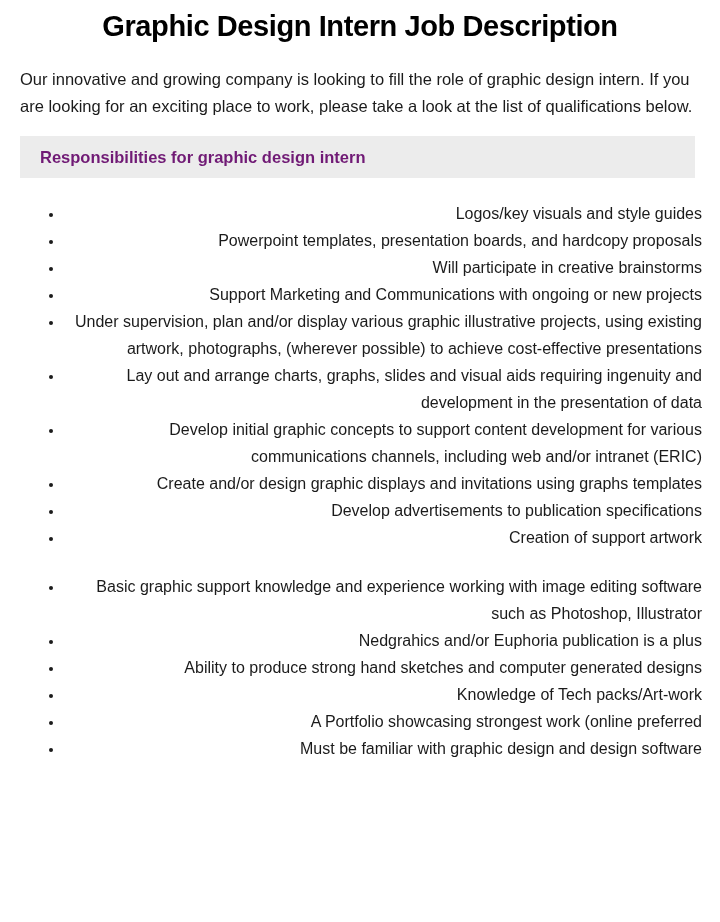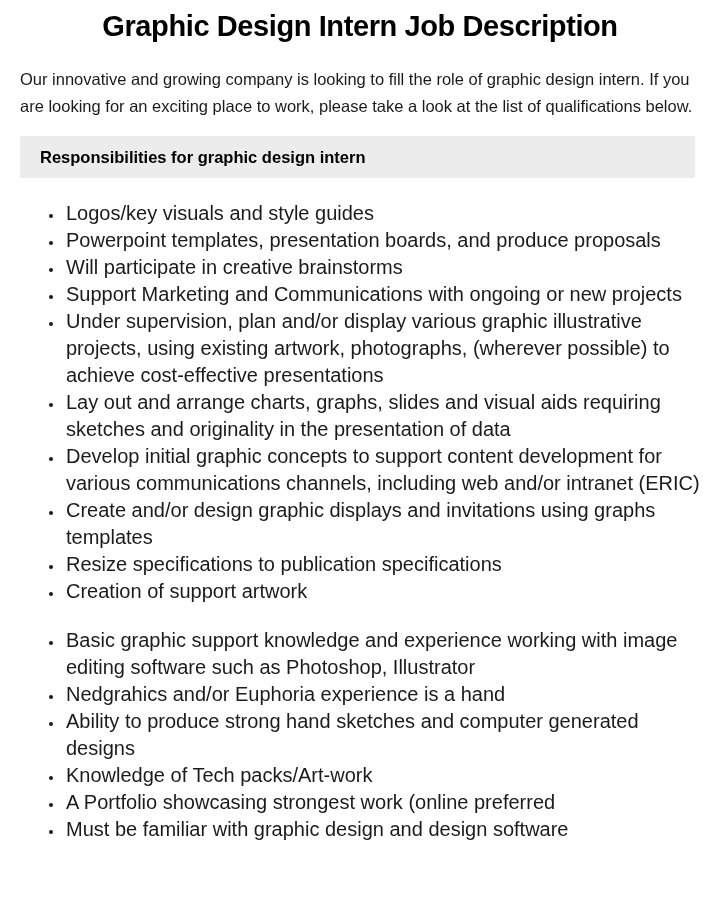--- a/index.html
+++ b/index.html
@@ -37,59 +37,60 @@
   }
   .section-header {
     background: var(--header-bg, #ececec);
     margin: 16px 25px 0 20px;
     height: 42px;
     display: flex;
     align-items: center;
     padding-left: 20px;
     font-size: 16.5px;
     font-weight: bold;
-    color: #000000;
+    color: #701a75;
   }
   ul.bullet-list {
     margin: 22px 18px 0 20px;
     padding: 0 0 0 44px;
     list-style: disc outside;
   }
   ul.bullet-list li {
-    font-size: 20px;
+    font-size: 16px;
     line-height: 27px;
     padding-left: 2px;
+    text-align: right;
   }
   ul.bullet-list li::marker {
     font-size: 13px;
     color: #1b1b1b;
   }
 </style>
 </head>
 <body style="--header-bg: #ececec; color: rgb(27, 27, 27); background: rgb(255, 255, 255);">
 
 <main class="page">
   <h1 class="page-title">Graphic Design Intern Job Description</h1>
   <p class="intro">Our innovative and growing company is looking to fill the role of graphic design intern. If you are looking for an exciting place to work, please take a look at the list of qualifications below.</p>
   <div id="sections">
       <div class="section-header">Responsibilities for graphic design intern</div>
       <ul class="bullet-list">
         <li>Logos/key visuals and style guides</li>
-        <li>Powerpoint templates, presentation boards, and produce proposals</li>
+        <li>Powerpoint templates, presentation boards, and hardcopy proposals</li>
         <li>Will participate in creative brainstorms</li>
         <li>Support Marketing and Communications with ongoing or new projects</li>
         <li>Under supervision, plan and/or display various graphic illustrative projects, using existing artwork, photographs, (wherever possible) to achieve cost-effective presentations</li>
-        <li>Lay out and arrange charts, graphs, slides and visual aids requiring sketches and originality in the presentation of data</li>
+        <li>Lay out and arrange charts, graphs, slides and visual aids requiring ingenuity and development in the presentation of data</li>
         <li>Develop initial graphic concepts to support content development for various communications channels, including web and/or intranet (ERIC)</li>
         <li>Create and/or design graphic displays and invitations using graphs templates</li>
-        <li>Resize specifications to publication specifications</li>
+        <li>Develop advertisements to publication specifications</li>
         <li>Creation of support artwork</li>
       </ul>
       <ul class="bullet-list">
         <li>Basic graphic support knowledge and experience working with image editing software such as Photoshop, Illustrator</li>
-        <li>Nedgrahics and/or Euphoria experience is a hand</li>
+        <li>Nedgrahics and/or Euphoria publication is a plus</li>
         <li>Ability to produce strong hand sketches and computer generated designs</li>
         <li>Knowledge of Tech packs/Art-work</li>
         <li>A Portfolio showcasing strongest work (online preferred</li>
         <li>Must be familiar with graphic design and design software</li>
       </ul>
     </div>
 </main>
 
 </body></html>

